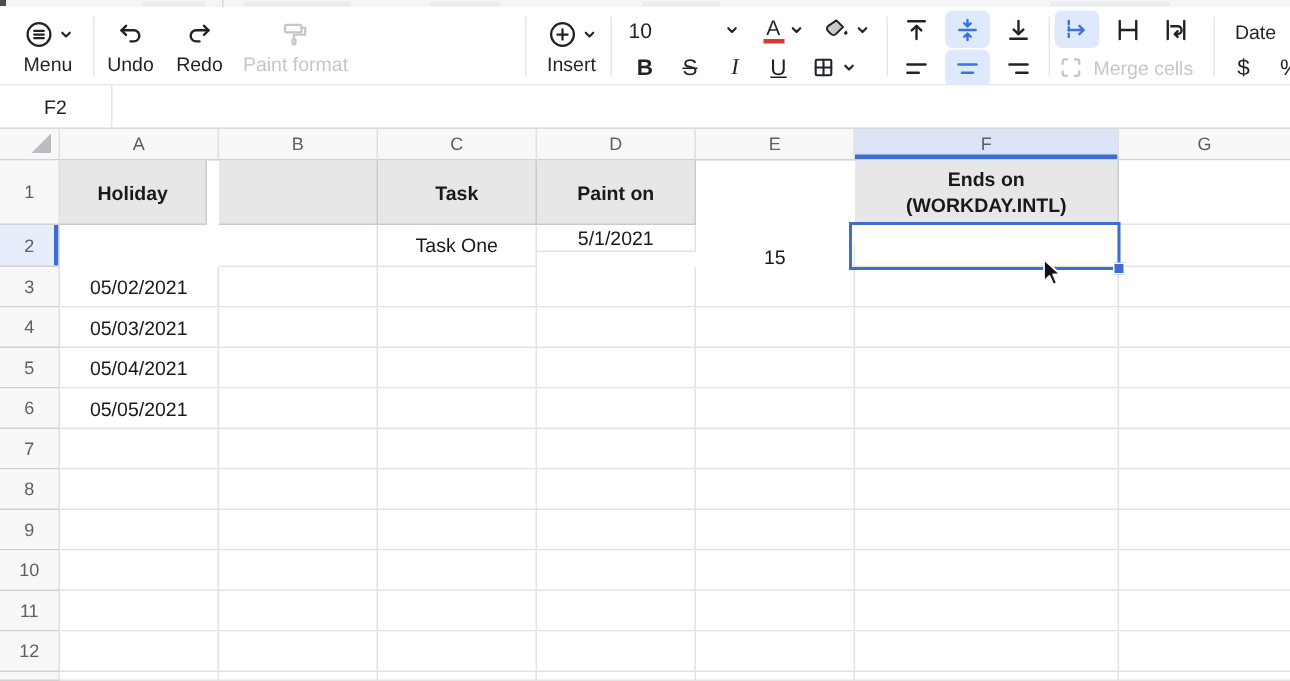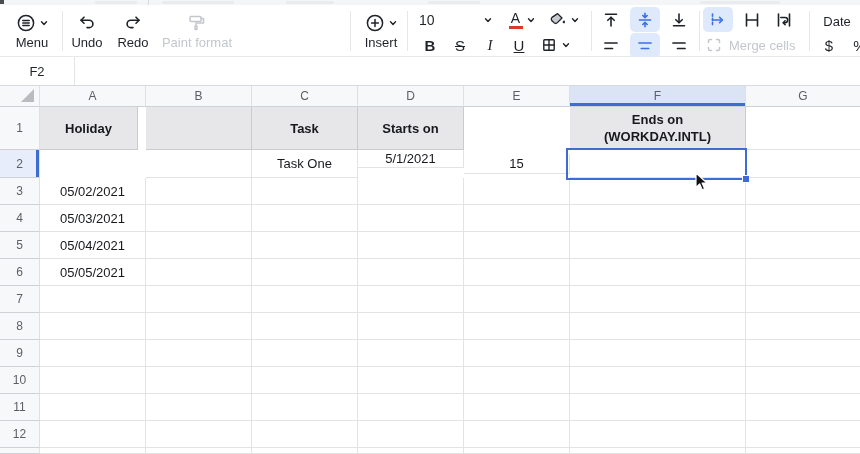--- a/index.html
+++ b/index.html
@@ -278,29 +278,29 @@
       <div class="hcell colhdr" style="left: 146px; top: 0px; width: 106px; height: 21px;">B</div>
       <div class="hcell colhdr" style="left: 252px; top: 0px; width: 106px; height: 21px;">C</div>
       <div class="hcell colhdr" style="left: 358px; top: 0px; width: 106px; height: 21px;">D</div>
       <div class="hcell colhdr" style="left: 464px; top: 0px; width: 106px; height: 21px;">E</div>
       <div class="hcell colhdr sel" style="left: 570px; top: 0px; width: 176px; height: 21px;">F</div>
       <div class="hcell colhdr" style="left: 746px; top: 0px; width: 115px; height: 21px;">G</div>
       <div class="hcell rowhdr" style="left: 0px; top: 21px; width: 40px; height: 43px;">1</div>
       <div class="cell hdr" style="left: 40px; top: 21px; width: 98px; height: 43px;">Holiday</div>
       <div class="cell hdr" style="left: 146px; top: 21px; width: 106px; height: 43px;"></div>
       <div class="cell hdr" style="left: 252px; top: 21px; width: 106px; height: 43px;">Task</div>
-      <div class="cell hdr" style="left: 358px; top: 21px; width: 106px; height: 43px;">Starts on</div>
+      <div class="cell hdr" style="left: 358px; top: 21px; width: 106px; height: 43px;">Paint on</div>
       <div class="cell hdr" style="left: 570px; top: 21px; width: 176px; height: 43px;">Ends on
 (WORKDAY.INTL)</div>
       <div class="cell" style="left: 746px; top: 21px; width: 115px; height: 43px;"></div>
       <div class="hcell rowhdr sel" style="left: 0px; top: 64px; width: 40px; height: 28px;">2</div>
       <div class="cell" style="left: 146px; top: 64px; width: 106px; height: 28px;"></div>
       <div class="cell" style="left: 252px; top: 64px; width: 106px; height: 28px;">Task One</div>
       <div class="cell" style="left: 358px; top: 64px; width: 106px; height: 18px;">5/1/2021</div>
-      <div class="cell" style="left: 464px; top: 68px; width: 106px; height: 20px;">15</div>
+      <div class="cell" style="left: 464px; top: 76px; width: 106px; height: 20px;">15</div>
       <div class="cell" style="left: 570px; top: 64px; width: 176px; height: 28px;"></div>
       <div class="cell" style="left: 746px; top: 64px; width: 115px; height: 28px;"></div>
       <div class="hcell rowhdr" style="left: 0px; top: 92px; width: 40px; height: 27px;">3</div>
       <div class="cell" style="left: 40px; top: 92px; width: 106px; height: 27px;">05/02/2021</div>
       <div class="cell" style="left: 146px; top: 92px; width: 106px; height: 27px;"></div>
       <div class="cell" style="left: 252px; top: 92px; width: 106px; height: 27px;"></div>
       <div class="cell" style="left: 358px; top: 92px; width: 106px; height: 27px;"></div>
       <div class="cell" style="left: 464px; top: 92px; width: 106px; height: 27px;"></div>
       <div class="cell" style="left: 570px; top: 92px; width: 176px; height: 27px;"></div>
       <div class="cell" style="left: 746px; top: 92px; width: 115px; height: 27px;"></div>

